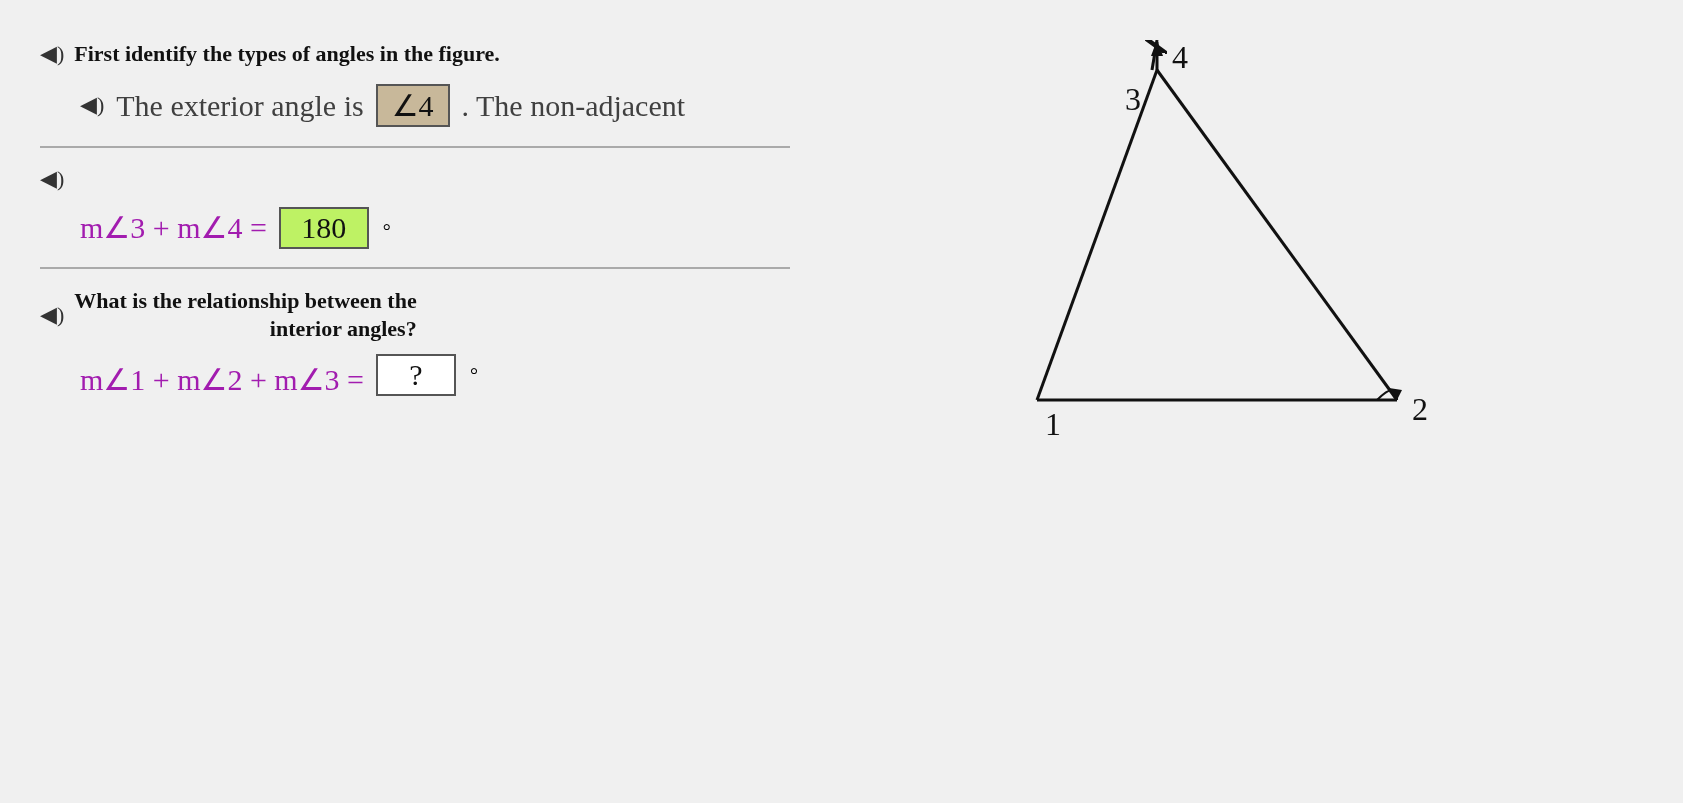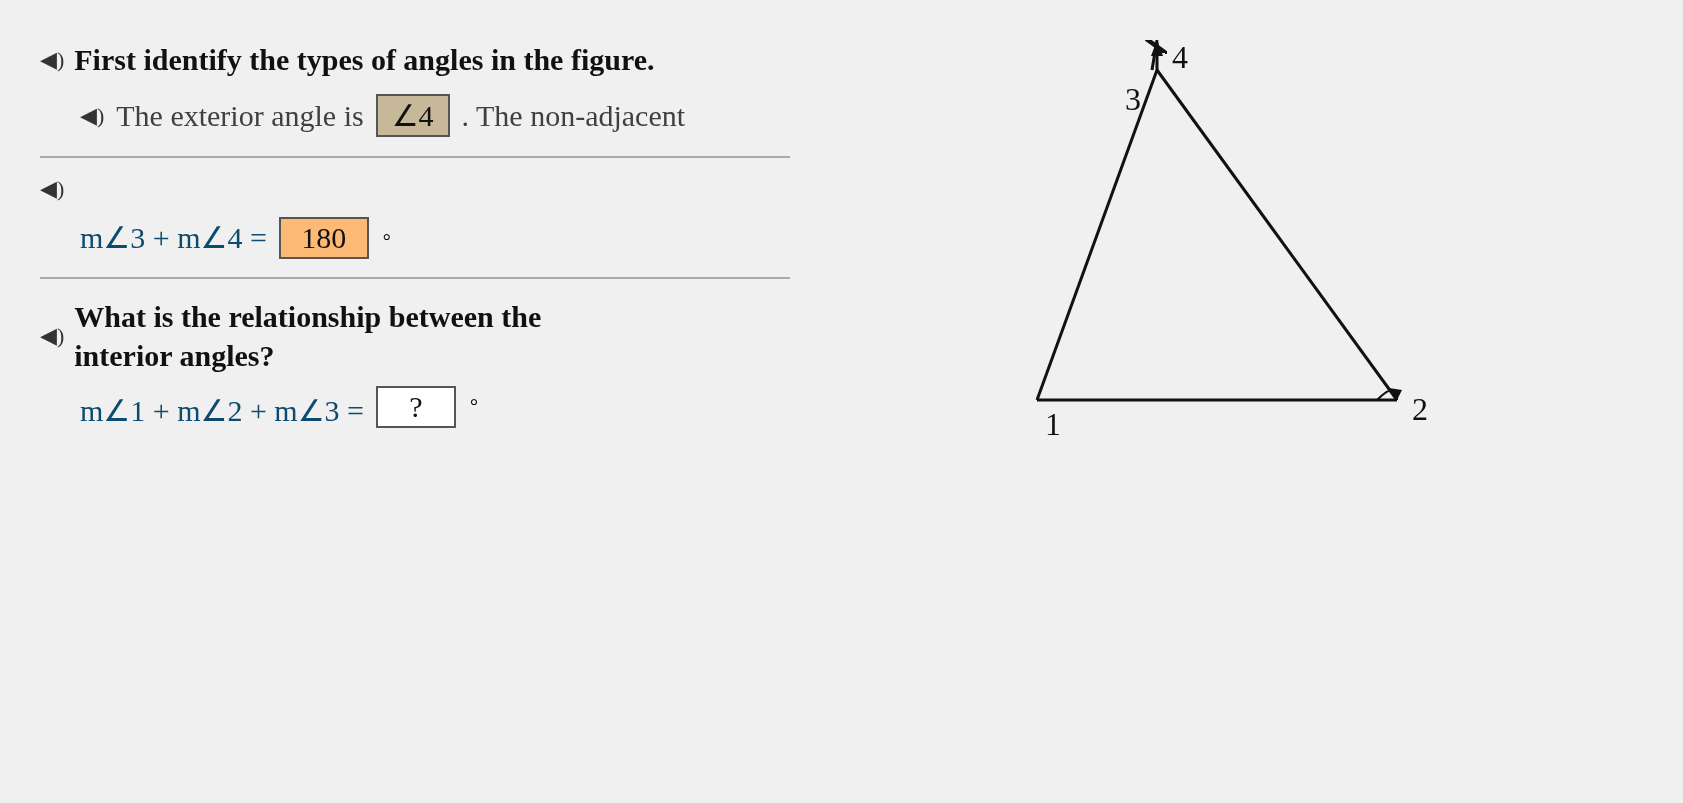--- a/index.html
+++ b/index.html
@@ -41,24 +41,25 @@
       flex-wrap: wrap;
     }
 
     .speaker-icon {
       font-size: 22px;
       color: #333;
       flex-shrink: 0;
     }
 
     .question-text {
-      font-size: 30px;
+      font-size: 22px;
       font-weight: bold;
       color: #111;
       line-height: 1.3;
+      text-align: right;
     }
 
     .body-text {
       font-size: 30px;
       color: #404040;
       line-height: 1.5;
     }
 
     .answer-box {
       display: inline-block;
@@ -101,21 +102,21 @@
       padding: 18px 0;
       border-bottom: 2px solid #aaa;
     }
 
     .section-q3 {
       padding: 18px 0;
     }
 
     .math-line {
       font-size: 30px;
-      color: #0c4a6e;
+      color: #a21caf;
       margin-left: 40px;
       margin-top: 8px;
     }
 
     
     .diagram-container {
       position: relative;
       width: 520px;
       height: 420px;
     }
@@ -141,21 +142,21 @@
       </div>
 
     </div>
 
     <div class="section-q2">
       <div class="question-row">
         <span class="speaker-icon">◀)</span>
       </div>
       <div class="inline-row" style="margin-top: 10px; align-items: baseline;">
         <span class="math-line" style="margin-left:0;">m∠3 + m∠4 =</span>
-        <span class="answer-box" style="background:#fdba74; min-width:90px;">180</span>
+        <span class="answer-box" style="background:#bef264; min-width:90px;">180</span>
         <span style="font-size:20px; vertical-align:super; margin-left:2px;">°</span>
       </div>
     </div>
 
     <div class="section-q3">
       <div class="question-row">
         <span class="speaker-icon">◀)</span>
         <span class="question-text">What is the relationship between the<br>interior angles?</span>
       </div>
       <div class="inline-row" style="margin-top: 10px; align-items: center;">

